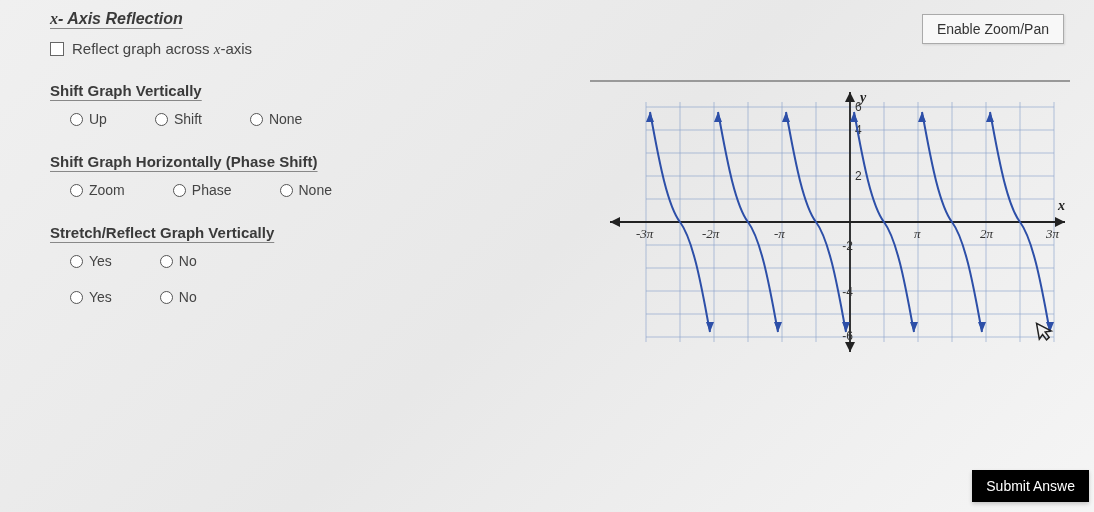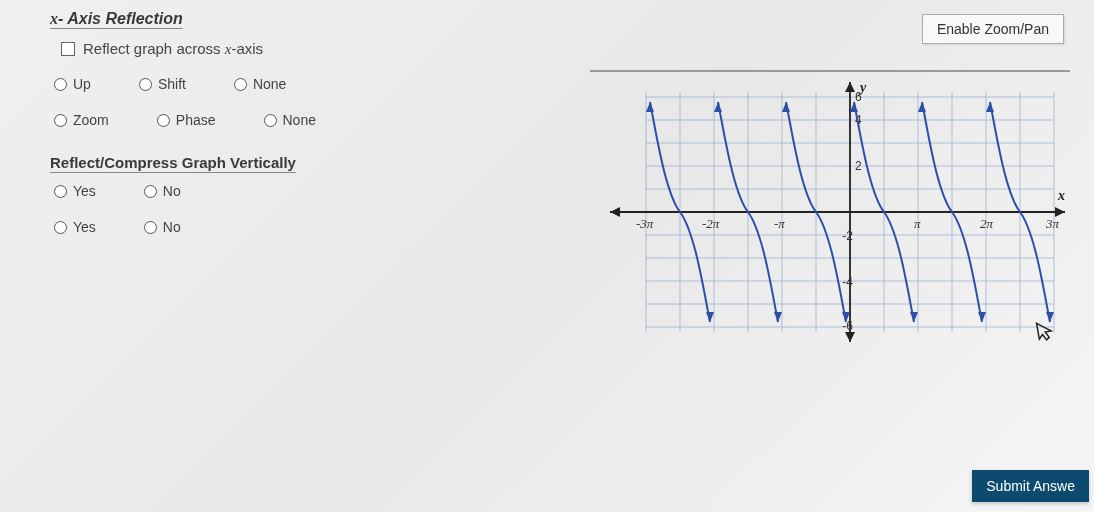--- a/index.html
+++ b/index.html
@@ -36,38 +36,38 @@
     .section-title.first {
       margin-top: 0;
       font-size: 16px;
       font-style: italic;
     }
     .checkbox-row {
       display: flex;
       align-items: center;
       gap: 8px;
       margin-bottom: 18px;
-      margin-left: 11px;
+      margin-left: 0;
     }
     .checkbox {
       width: 14px;
       height: 14px;
       border: 1.5px solid #666;
       background: #fff;
       cursor: pointer;
     }
     .checkbox-label {
       font-size: 15px;
       color: #444;
     }
     .radio-row {
       display: flex;
       gap: 48px;
       margin-bottom: 20px;
-      margin-left: 4px;
+      margin-left: 20px;
       align-items: center;
     }
     .radio-option {
       display: flex;
       align-items: center;
       gap: 6px;
       cursor: pointer;
     }
     .radio {
       width: 13px;
@@ -76,21 +76,21 @@
       border-radius: 50%;
       background: #fff;
     }
     .radio-label {
       font-size: 14px;
       color: #444;
     }
     .right-panel {
       flex: 1;
       position: relative;
-      padding-top: 10px;
+      padding-top: 20px;
     }
     .zoom-btn {
       position: absolute;
       right: 20px;
       top: 14px;
       border: 1px solid #aaa;
       background: #f8f8f8;
       padding: 6px 14px;
       font-size: 14px;
       color: #333;
@@ -102,21 +102,21 @@
       margin-left: 20px;
       width: 480px;
       height: 280px;
       position: relative;
       border-top: 2px solid #999;
     }
     .submit-btn {
       position: absolute;
       right: -5px;
       bottom: 10px;
-      background: #0c4a6e;
+      background: #000000;
       color: #fff;
       padding: 8px 14px;
       font-size: 14px;
       border: none;
       cursor: pointer;
       box-shadow: 0 2px 4px rgba(0,0,0,0.2);
     }
     svg { display: block; }
     .cursor-icon {
       position: absolute;
@@ -137,51 +137,53 @@
     <div class="section-title first">
       <span class="italic-x">x</span><span>- Axis Reflection</span>
     </div>
     <div class="checkbox-row">
       <div class="checkbox"></div>
       <span class="checkbox-label">
         <span>Reflect graph across </span><span class="italic-x">x</span><span>-axis</span>
       </span>
     </div>
 
+    <div class="section-title">Shift Graph Vertically</div>
     <div class="radio-row">
       <div class="radio-option">
         <div class="radio"></div>
         <span class="radio-label">Up</span>
       </div>
       <div class="radio-option">
         <div class="radio"></div>
         <span class="radio-label">Shift</span>
       </div>
       <div class="radio-option">
         <div class="radio"></div>
         <span class="radio-label">None</span>
       </div>
     </div>
 
+    <div class="section-title">Shift Graph Horizontally (Phase Shift)</div>
     <div class="radio-row">
       <div class="radio-option">
         <div class="radio"></div>
         <span class="radio-label">Zoom</span>
       </div>
       <div class="radio-option">
         <div class="radio"></div>
         <span class="radio-label">Phase</span>
       </div>
       <div class="radio-option">
         <div class="radio"></div>
         <span class="radio-label">None</span>
       </div>
     </div>
 
-    <div class="section-title">Reflect/Compress Graph Vertically</div>
+    <div class="section-title">Stretch/Reflect Graph Vertically</div>
     <div class="radio-row">
       <div class="radio-option">
         <div class="radio"></div>
         <span class="radio-label">Yes</span>
       </div>
       <div class="radio-option">
         <div class="radio"></div>
         <span class="radio-label">No</span>
       </div>
     </div>

